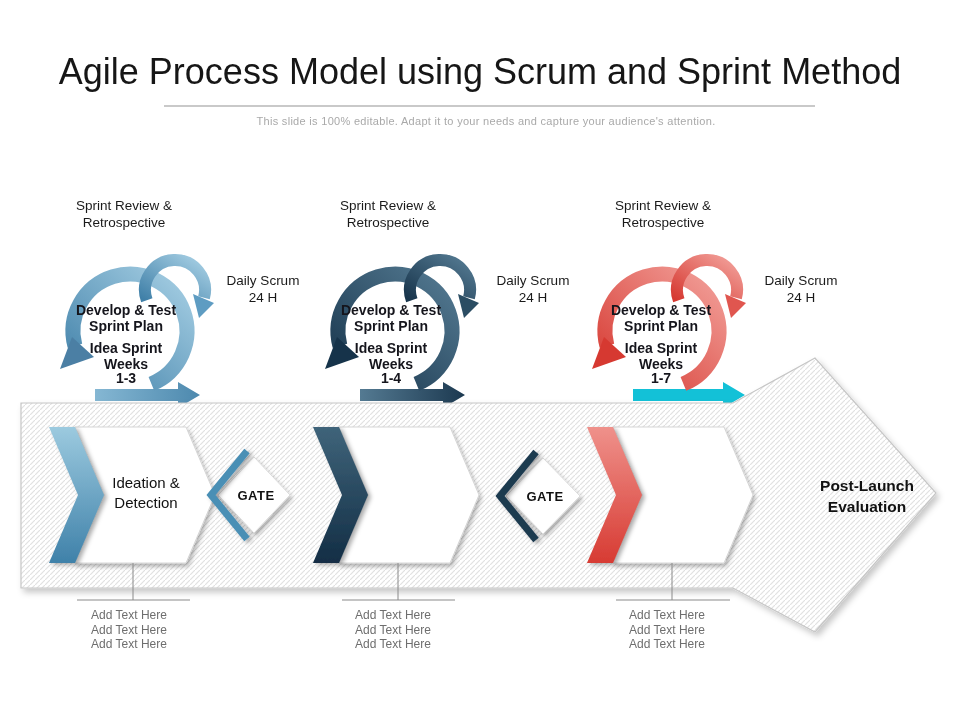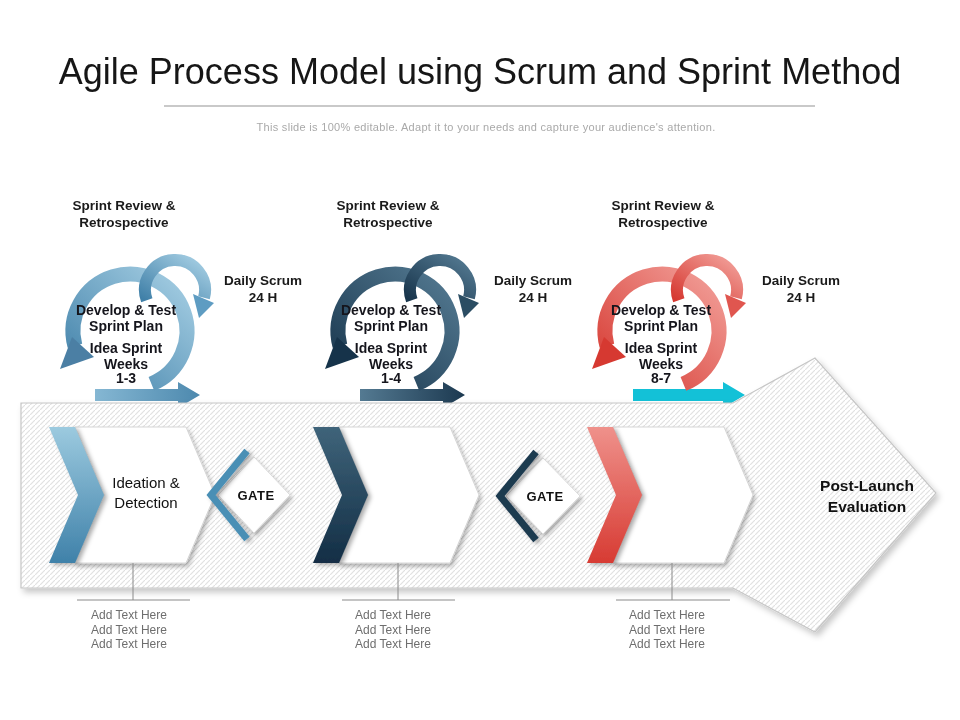--- a/index.html
+++ b/index.html
@@ -1,22 +1,22 @@
 <!DOCTYPE html>
 <html><head>
 <meta charset="utf-8">
 <style>
   html,body{margin:0;padding:0;background:#fff;width:960px;height:720px;overflow:hidden;
     font-family:"Liberation Sans",sans-serif;}
   .slide{position:relative;width:960px;height:720px;background:#fff;}
   .txt{position:absolute;transform:translate(-50%,-50%);text-align:center;white-space:nowrap;color:#1a1a1a;}
   .title{font-size:36px;font-weight:400;color:#161616;letter-spacing:0;}
-  .subtitle{font-size:11px;color:#a9a9a9;letter-spacing:.3px;margin-top:6px;}
+  .subtitle{font-size:11px;color:#a9a9a9;letter-spacing:.3px;}
   .divider{position:absolute;background:#c9c9c9;height:2px;}
-  .lbl-bold{font-weight:700;font-size:13.5px;line-height:17px;}
+  .lbl-bold{font-weight:400;font-size:13.5px;line-height:17px;}
   .loop-txt{font-weight:700;font-size:14px;line-height:16px;color:#15151c;}
   .step-lbl{font-weight:400;font-size:15px;line-height:20px;color:#111;}
   .gate-lbl{font-weight:700;font-size:13px;letter-spacing:.5px;color:#111;}
   .final-lbl{font-weight:700;font-size:15.5px;line-height:21px;color:#111;}
   .ph-txt{font-size:12px;line-height:14.5px;color:#6e6e6e;font-weight:400;}
   svg{position:absolute;left:0;top:0;}
 </style>
 </head>
 <body>
 
@@ -178,21 +178,21 @@
     <div>24 H</div>
   </div>
   <div class="txt loop-txt" style="left:661px;top:318px;">
     <div>Develop &amp; Test</div>
     <div>Sprint Plan</div>
   </div>
   <div class="txt loop-txt" style="left:661px;top:356px;">
     <div>Idea Sprint</div>
     <div>Weeks</div>
   </div>
-  <div class="txt loop-txt" style="left:661px;top:378px;">8-7</div>
+  <div class="txt loop-txt" style="left:661px;top:378px;">1-7</div>
 
   <div class="txt step-lbl" style="left:146px;top:493px;">
     <div>Ideation &amp;</div>
     <div>Detection</div>
   </div>
 
   <div class="txt gate-lbl" style="left:256px;top:495px;">GATE</div>
   <div class="txt gate-lbl" style="left:545px;top:496px;">GATE</div>
 
   <div class="txt final-lbl" style="left:867px;top:496px;">

